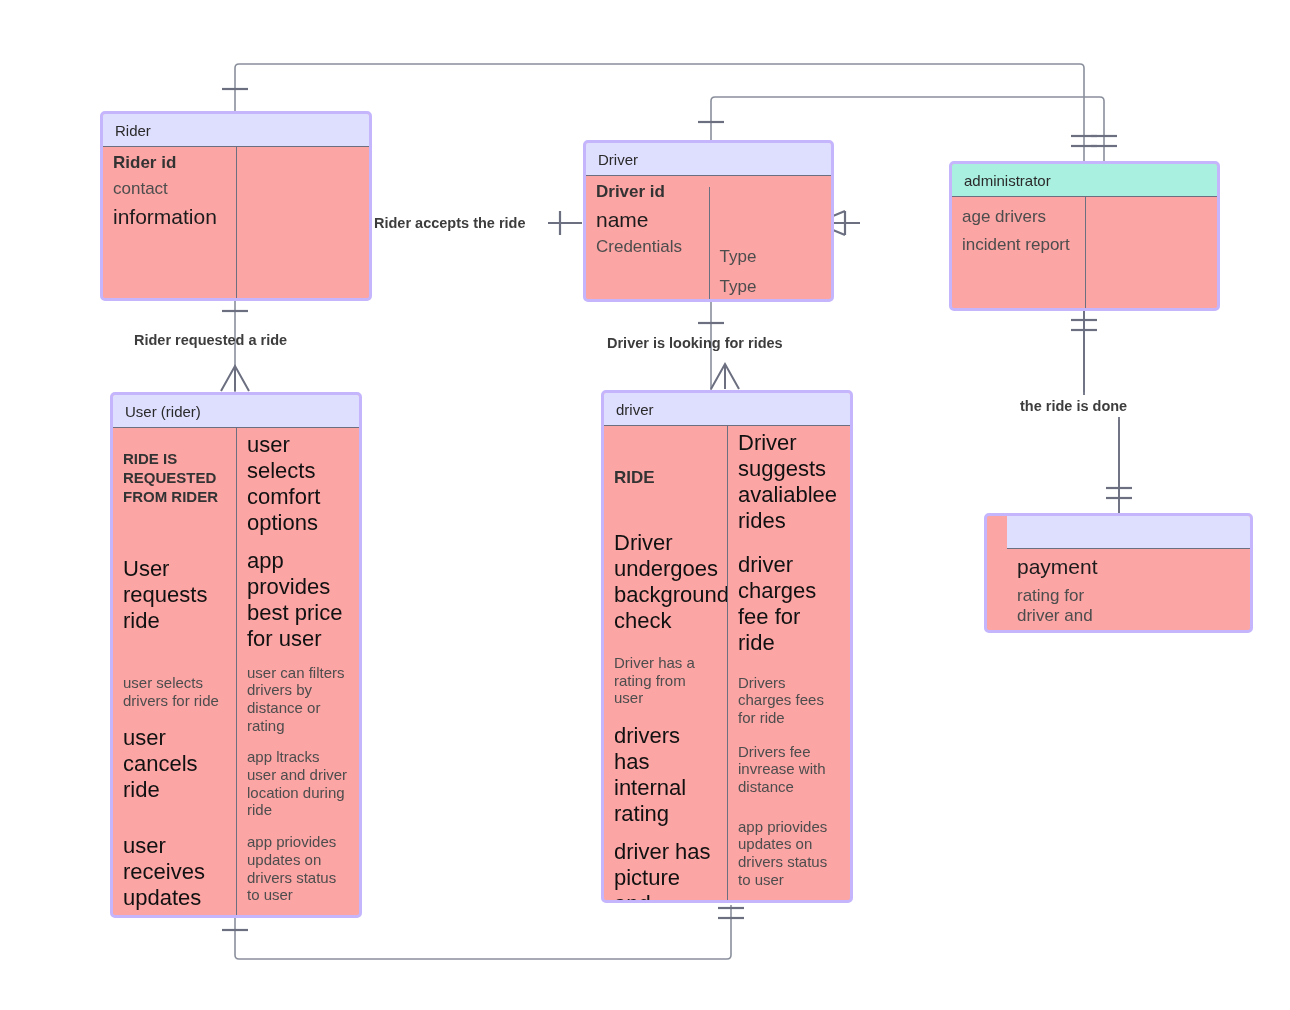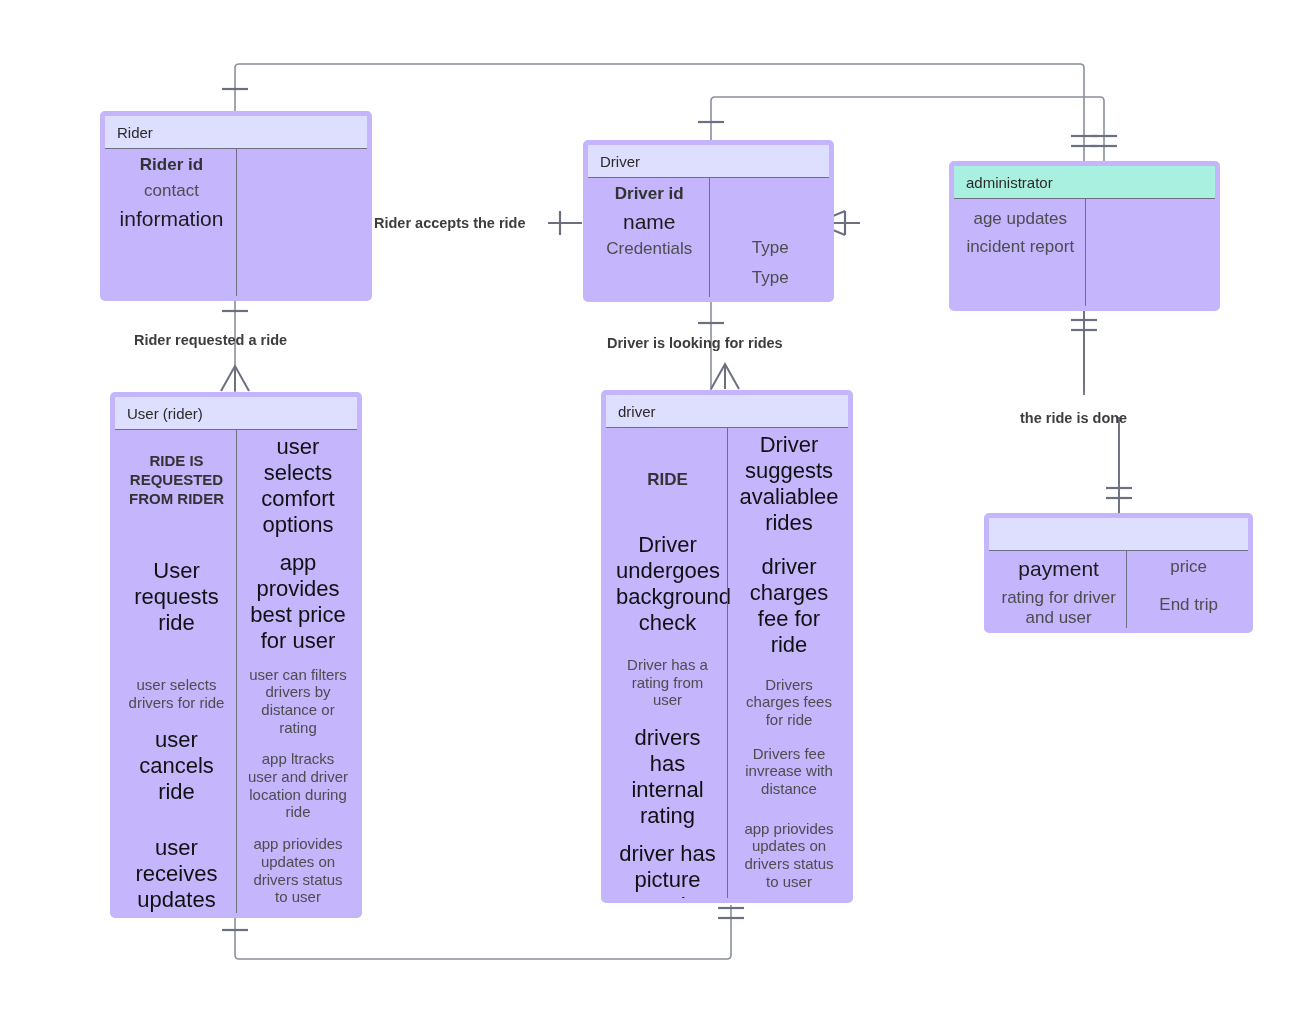--- a/index.html
+++ b/index.html
@@ -16,25 +16,24 @@
     overflow: hidden;
   }
   svg#wires {
     position: absolute;
     left: 0; top: 0;
     width: 1290px; height: 1010px;
     pointer-events: none;
   }
   .entity {
     position: absolute;
-    border: 5px solid #c4b5fd;
+    border: 3px solid #c4b5fd;
     border-radius: 5px;
-    background: #c4b5fd;
+    background: #fca5a5;
     overflow: hidden;
-    text-align: center;
   }
   .ent-header {
     height: 33px;
     border-bottom: 1px solid #6b6f80;
     display: flex;
     align-items: center;
     padding-left: 12px;
     font-size: 15px;
     color: #2a2a2a;
     background: #dedeff;
@@ -167,32 +166,32 @@
   </div>
 
   <div class="entity" style="left:583px; top:140px; width:251px; height:162px;">
     <div class="ent-header">Driver</div>
     <div class="ent-body" style="height:164px;">
       <div class="ent-col">
         <div class="attr b md">Driver id</div>
         <div class="attr lg" style="margin-top:6px;">name</div>
         <div class="attr md" style="margin-top:4px;">Credentials</div>
       </div>
-      <div class="ent-col right" style="padding-top:60px;">
+      <div class="ent-col right" style="padding-top:60px;margin-top:11px;">
         <div class="attr md">Type</div>
         <div class="attr md" style="margin-top:10px;">Type</div>
       </div>
     </div>
   </div>
 
   <div class="entity" style="left:949px; top:161px; width:271px; height:150px;">
     <div class="ent-header teal">administrator</div>
     <div class="ent-body" style="height:116px;">
       <div class="ent-col">
-        <div class="attr md" style="margin-top:4px;">age updates</div>
+        <div class="attr md" style="margin-top:4px;">age drivers</div>
         <div class="attr md" style="margin-top:8px;">incident report</div>
       </div>
       <div class="ent-col right"></div>
     </div>
   </div>
 
   <div class="entity" style="left:110px; top:392px; width:252px; height:526px;">
     <div class="ent-header">User (rider)</div>
     <div class="ent-body" style="height:492px;">
       <div class="ent-col" style="padding-top:22px;">
@@ -225,35 +224,31 @@
       <div class="ent-col right" style="padding-top:4px;">
         <div class="attr xl">Driver suggests avaliablee rides</div>
         <div class="attr xl" style="margin-top:18px;">driver charges fee for ride</div>
         <div class="attr sm" style="margin-top:18px;">Drivers charges fees for ride</div>
         <div class="attr sm" style="margin-top:16px;">Drivers fee invrease with distance</div>
         <div class="attr sm" style="margin-top:22px;">app priovides updates on drivers status to user</div>
       </div>
     </div>
   </div>
 
-  <div class="entity" style="left:984px; top:513px; width:269px; height:120px;">
+  <div class="entity" style="left:984px; top:513px; width:269px; height:120px;padding-left:20px;">
     <div class="ent-header"></div>
     <div class="ent-body" style="height:86px;">
       <div class="ent-col" style="flex-basis:53%; width:53%;">
         <div class="attr lg">payment</div>
         <div class="attr md" style="margin-top:6px;">rating for driver and user</div>
       </div>
-      <div class="ent-col right" style="flex-basis:47%; width:47%;">
-        <div class="attr md">price</div>
-        <div class="attr md" style="margin-top:18px;">End trip</div>
-      </div>
     </div>
   </div>
 
   <div class="rel-label" style="left:374px; top:215px;">Rider accepts the ride</div>
 
   <div class="rel-label" style="left:134px; top:332px;">Rider requested a ride</div>
 
   <div class="rel-label" style="left:607px; top:335px;">Driver is looking for rides</div>
 
-  <div class="rel-label" style="left:1020px; top:410px;">the ride is done</div>
+  <div class="rel-label" style="left:1020px; top:398px;">the ride is done</div>
 
 </div>
 
 </body></html>

